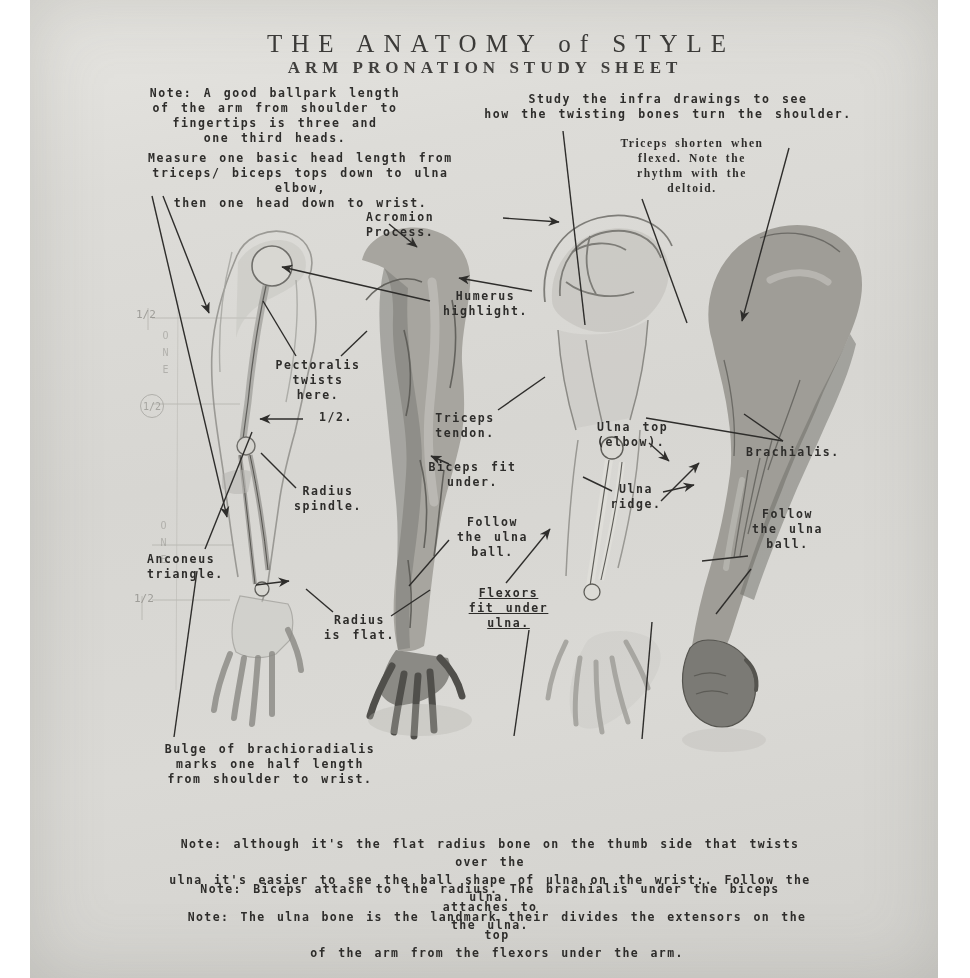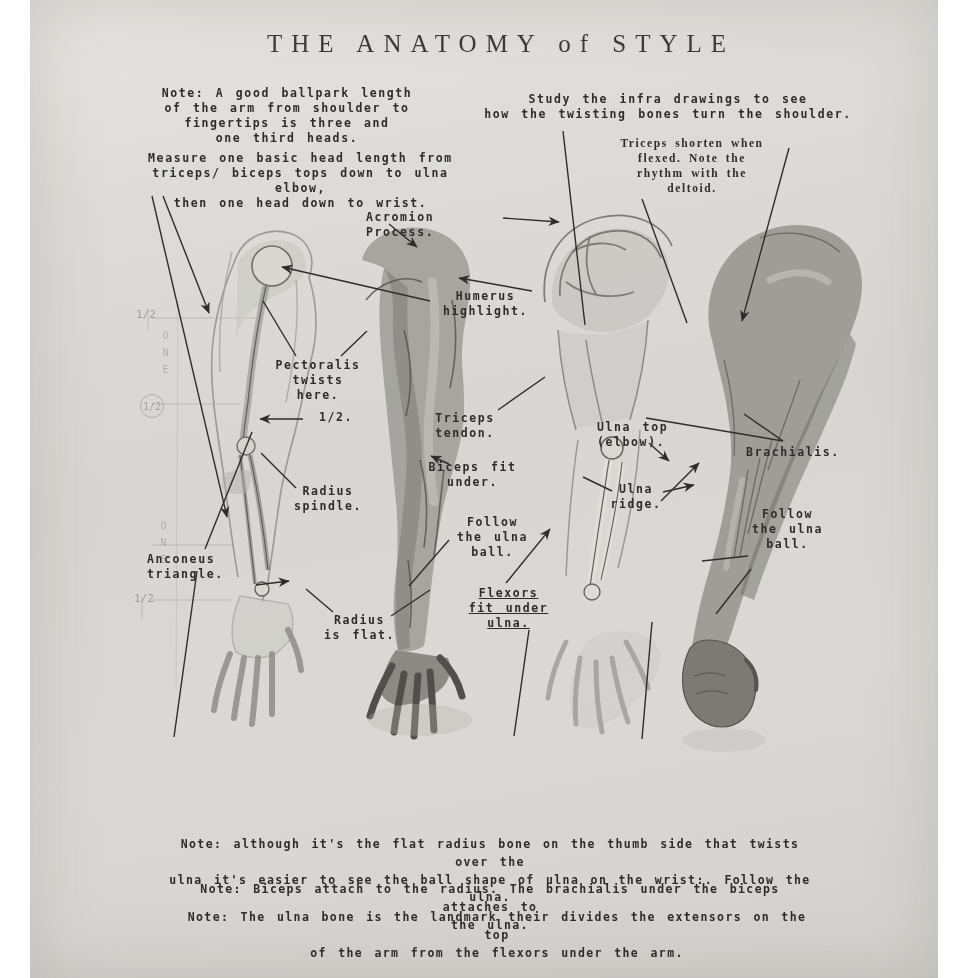--- a/index.html
+++ b/index.html
@@ -184,22 +184,23 @@
       <path d="M256,585 L289,581" marker-end="url(#ah)"></path>
       <path d="M333,612 L306,589"></path>
       <path d="M391,616 L430,590"></path>
       <path d="M303,419 L260,419" marker-end="url(#ah)"></path>
       <path d="M529,630 L514,736"></path>
       <path d="M652,622 L642,739"></path>
     </g>
   </svg>
 
   <div class="title">THE ANATOMY of STYLE</div>
-
-  <div class="hand" style="left:152px;top:86px;width:270px;">Note: A good ballpark length
+  <div class="subtitle">ARM PRONATION STUDY SHEET</div>
+
+  <div class="hand" style="left:140px;top:86px;width:270px;">Note: A good ballpark length
 of the arm from shoulder to
 fingertips is three and
 one third heads.</div>
   <div class="hand" style="left:128px;top:151px;width:345px;">Measure one basic head length from
 triceps/ biceps tops down to ulna elbow,
 then one head down to wrist.</div>
   <div class="hand" style="left:478px;top:92px;width:380px;">Study the infra drawings to see
 how the twisting bones turn the shoulder.</div>
   <div class="hand" style="left:592px;top:136px;width:200px;font-family:Liberation Serif, serif;">Triceps shorten when
 flexed. Note the
@@ -231,20 +232,23 @@
   <div class="hand" style="left:278px;top:484px;width:100px;">Radius
 spindle.</div>
   <div class="hand left" style="left:147px;top:552px;width:115px;">Anconeus
 triangle.</div>
   <div class="hand" style="left:312px;top:613px;width:95px;">Radius
 is flat.</div>
   <div class="hand" style="left:456px;top:586px;width:105px;text-decoration:underline;">Flexors
 fit under
 ulna.</div>
 
+  <div class="hand" style="left:140px;top:742px;width:260px;">Bulge of brachioradialis
+marks one half length
+from shoulder to wrist.</div>
 
   <div class="fn" style="left:165px;top:836px;width:650px;">Note: although it's the flat radius bone on the thumb side that twists over the
 ulna it's easier to see the ball shape of ulna on the wrist:. Follow the ulna.</div>
   <div class="fn" style="left:165px;top:881px;width:650px;">Note: Biceps attach to the radius. The brachialis under the biceps attaches to
 the ulna.</div>
   <div class="fn" style="left:172px;top:909px;width:650px;">Note: The ulna bone is the landmark their divides the extensors on the top
 of the arm from the flexors under the arm.</div>
 
   <div class="guide half" style="left:136px;top:308px;">1/2</div>
   <div class="guide circ" style="left:140px;top:394px;">1/2</div>

